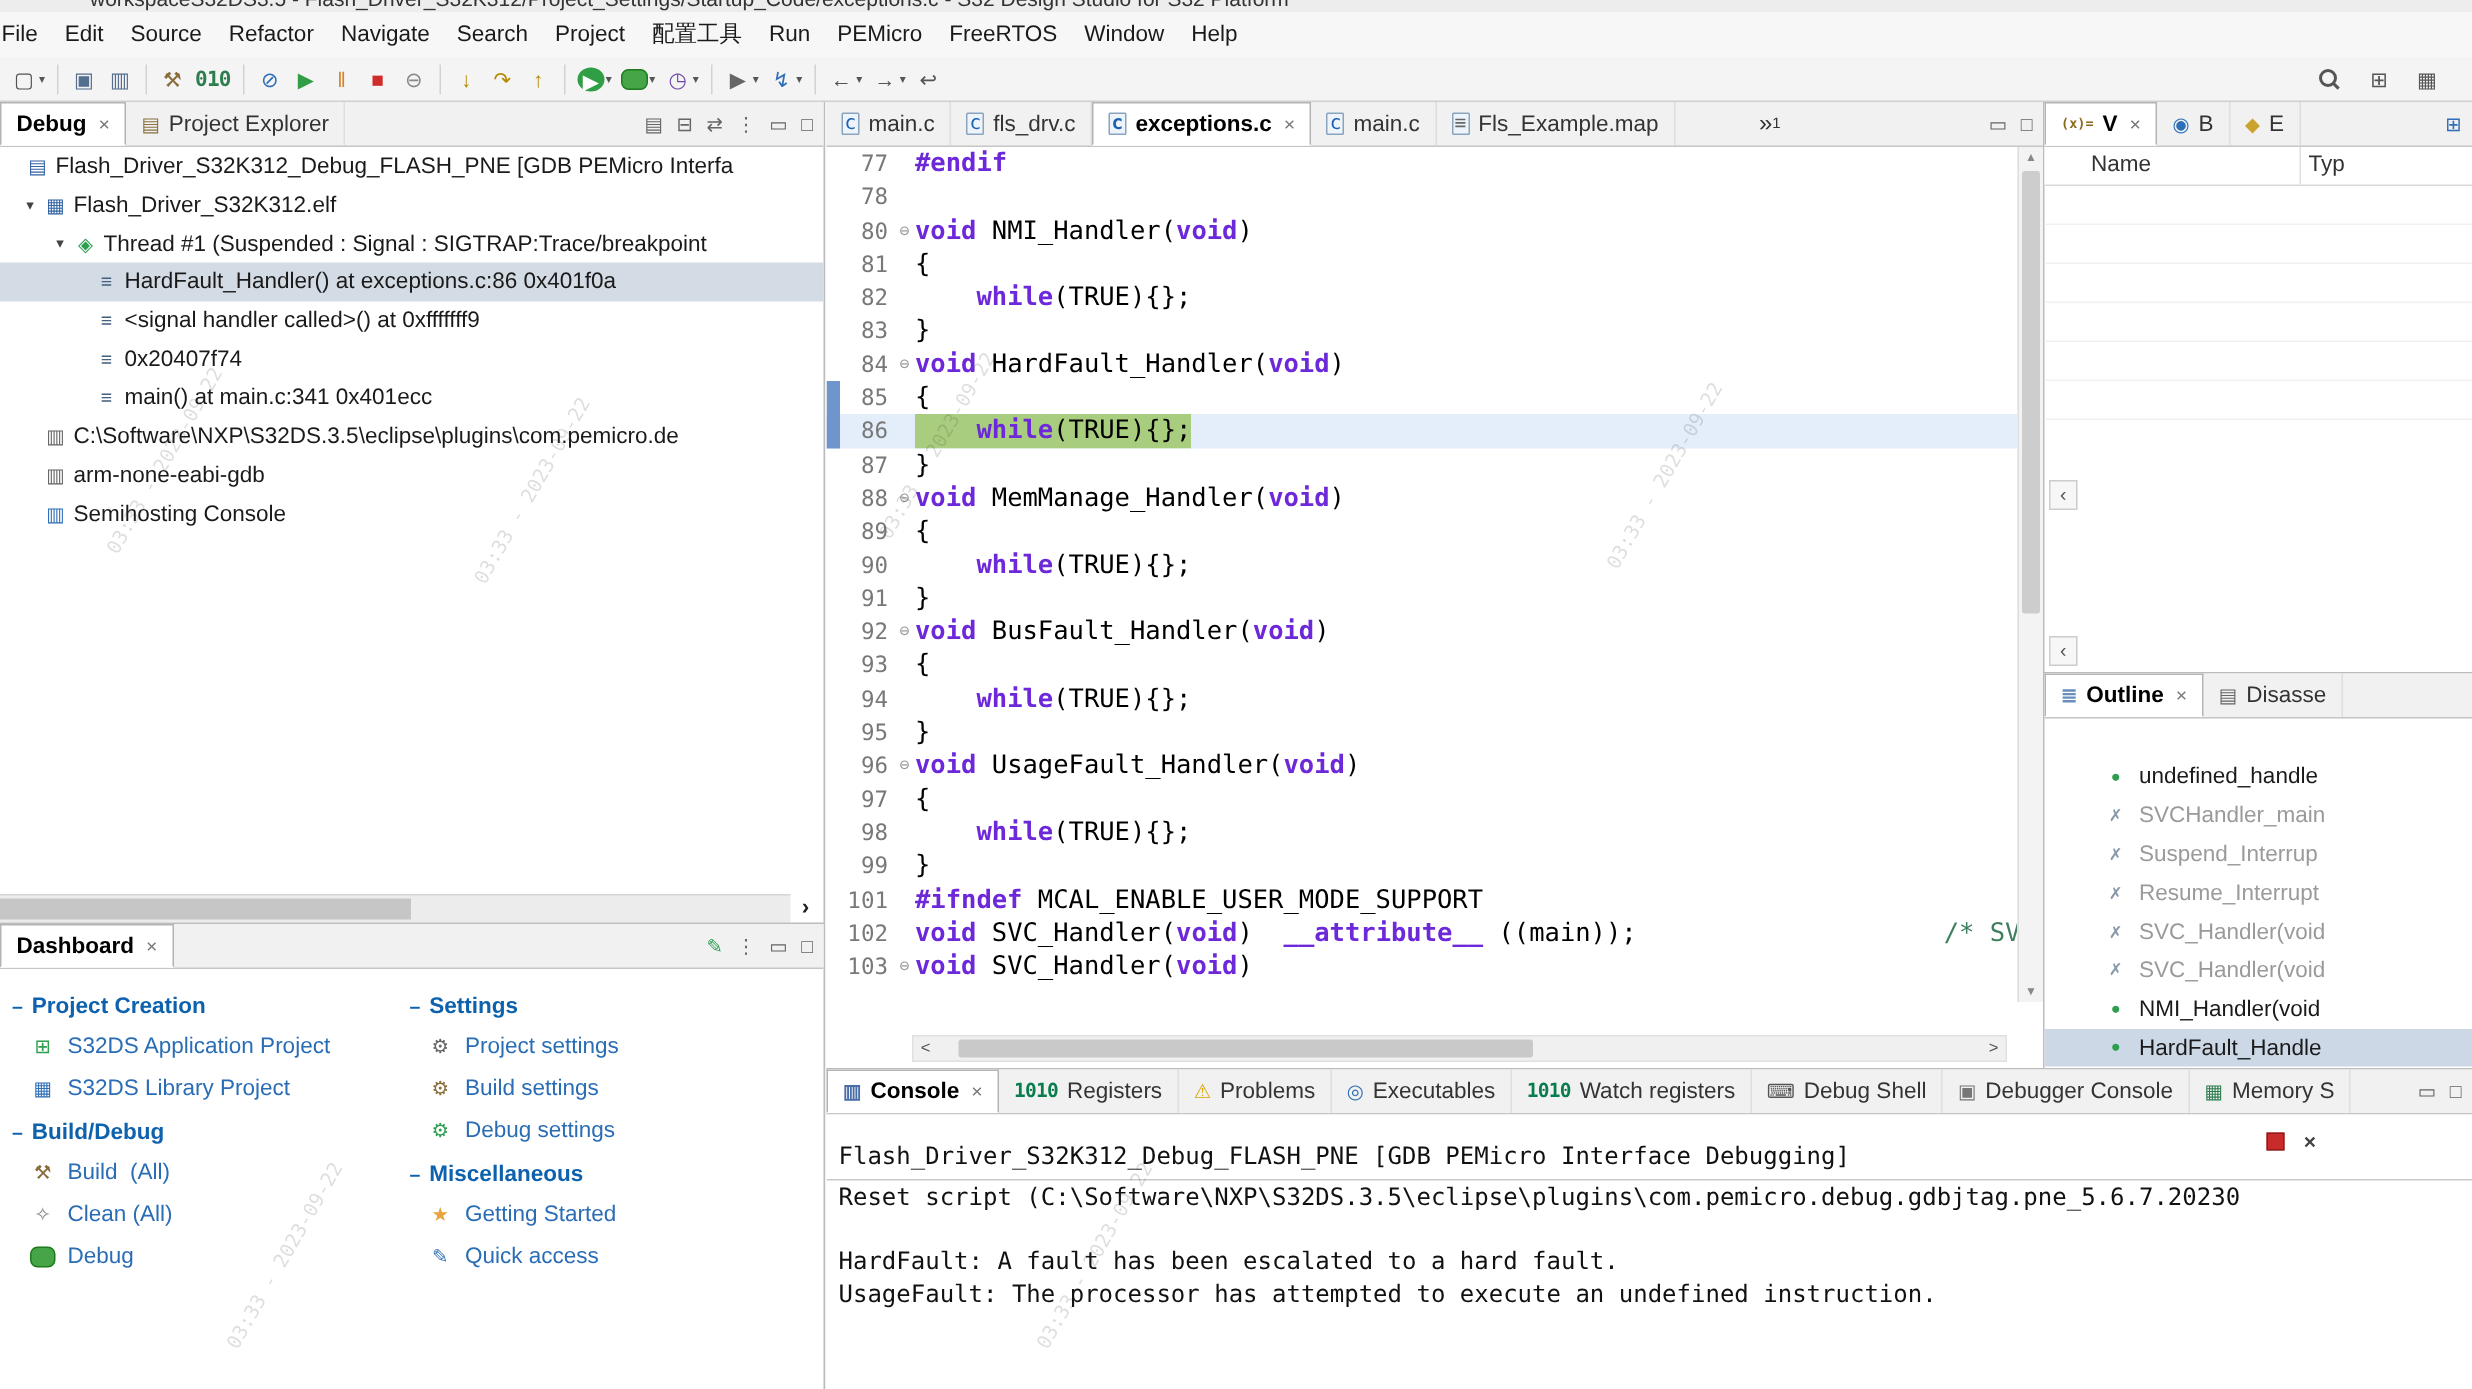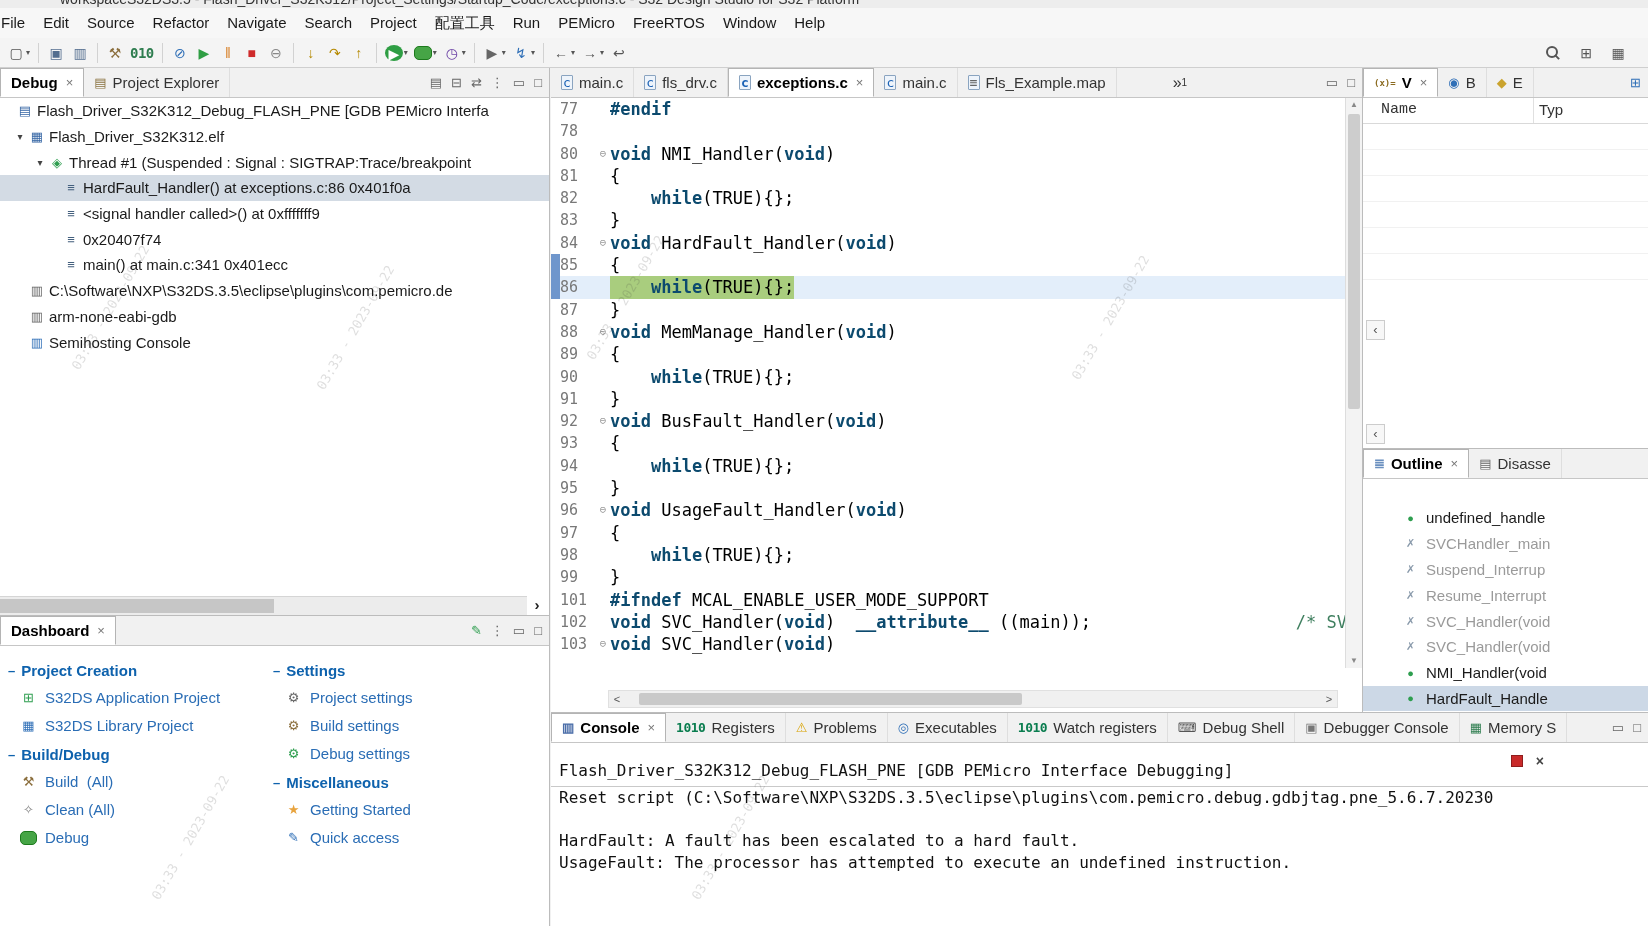--- a/index.html
+++ b/index.html
@@ -66,41 +66,41 @@
   .dash-item .icon{width:17px;text-align:center;font-size:13px;flex:none;}
 
   
   #editor-body{position:absolute;top:30px;left:0;right:0;bottom:0;background:#fff;overflow:hidden;}
   #tab-overflow{display:flex;align-items:center;margin-left:56px;color:#333;font-size:16px;}
   #tab-overflow sub{font-size:10px;}
   #code-lines{position:absolute;top:0;left:0;right:17px;bottom:26px;overflow:hidden;font-family:"DejaVu Sans Mono",monospace;font-size:17px;}
   .cl{display:flex;height:22.3px;line-height:22.3px;white-space:pre;}
   .cl .ann{width:9px;flex:none;}
   .cl .ann.mark{background:#6f96cc;}
-  .cl .num{width:36px;flex:none;text-align:left;padding-right:4px;color:#787878;font-size:15px;}
+  .cl .num{width:36px;flex:none;text-align:right;padding-right:4px;color:#787878;font-size:15px;}
   .cl .fold{width:14px;flex:none;color:#9a9a9a;font-size:11px;text-align:center;line-height:22.3px;}
   .cl .code{flex:1;overflow:hidden;}
   .cl.hl{background:#e3eefa;}
   .cl.hl .codewrap{background:#a9cd7e;}
   .codewrap{display:inline-block;}
-  .k{color:#0c4a6e;font-weight:bold;}
+  .k{color:#6d28d9;font-weight:bold;}
   .c{color:#3f7f5f;}
   .p{color:#000;}
   #editor-vscroll{position:absolute;top:0;right:0;width:17px;height:570px;background:#f3f3f3;border-left:1px solid #ddd;}
   #editor-vscroll .arr{height:14px;text-align:center;font-size:8px;color:#888;line-height:14px;}
   #editor-vscroll .arr.down{position:absolute;bottom:0;left:0;right:0;}
   #editor-vscroll .thumb{position:absolute;left:2px;right:2px;top:16px;height:295px;background:#cdcdcd;border-radius:2px;}
   #editor-hscroll{position:absolute;left:57px;right:24px;bottom:4px;height:18px;background:#f0f0f0;border:1px solid #e0e0e0;display:flex;align-items:center;}
   #editor-hscroll .arr{width:16px;text-align:center;color:#555;font-size:11px;flex:none;}
   #editor-hscroll .track{flex:1;position:relative;height:100%;}
   #editor-hscroll .thumb{position:absolute;left:2%;width:55%;top:2px;bottom:2px;background:#c9c9c9;border-radius:2px;}
 
   
   #vars-header{position:absolute;top:30px;left:0;right:0;height:26px;border-bottom:1px solid #d9d9d9;color:#333;background:#fff;}
-  #vars-header .colname{position:absolute;left:18px;top:3px;font-family:Liberation Mono, monospace;}
+  #vars-header .colname{position:absolute;left:31px;top:3px;}
   #vars-header .coltype{position:absolute;left:176px;top:3px;}
   #vars-header .colsep{position:absolute;left:170px;top:0;bottom:0;width:1px;background:#e0e0e0;}
   #vars-rows{position:absolute;top:56px;left:0;right:0;}
   .vrow{height:26px;border-bottom:1px solid #f1f1f1;}
   .scroll-left-btn{position:absolute;left:3px;width:19px;height:20px;border:1px solid #ccc;background:#f7f7f7;color:#555;text-align:center;line-height:18px;font-size:13px;}
   .vicon-x{font-family:"DejaVu Sans Mono",monospace;font-size:9px;font-weight:bold;color:#8a6a1f;}
 
   
   #outline-list{position:absolute;top:30px;left:0;right:0;bottom:0;padding-top:26px;overflow:hidden;}
   .orow{display:flex;align-items:center;height:25.8px;padding-left:40px;gap:8px;white-space:nowrap;}

